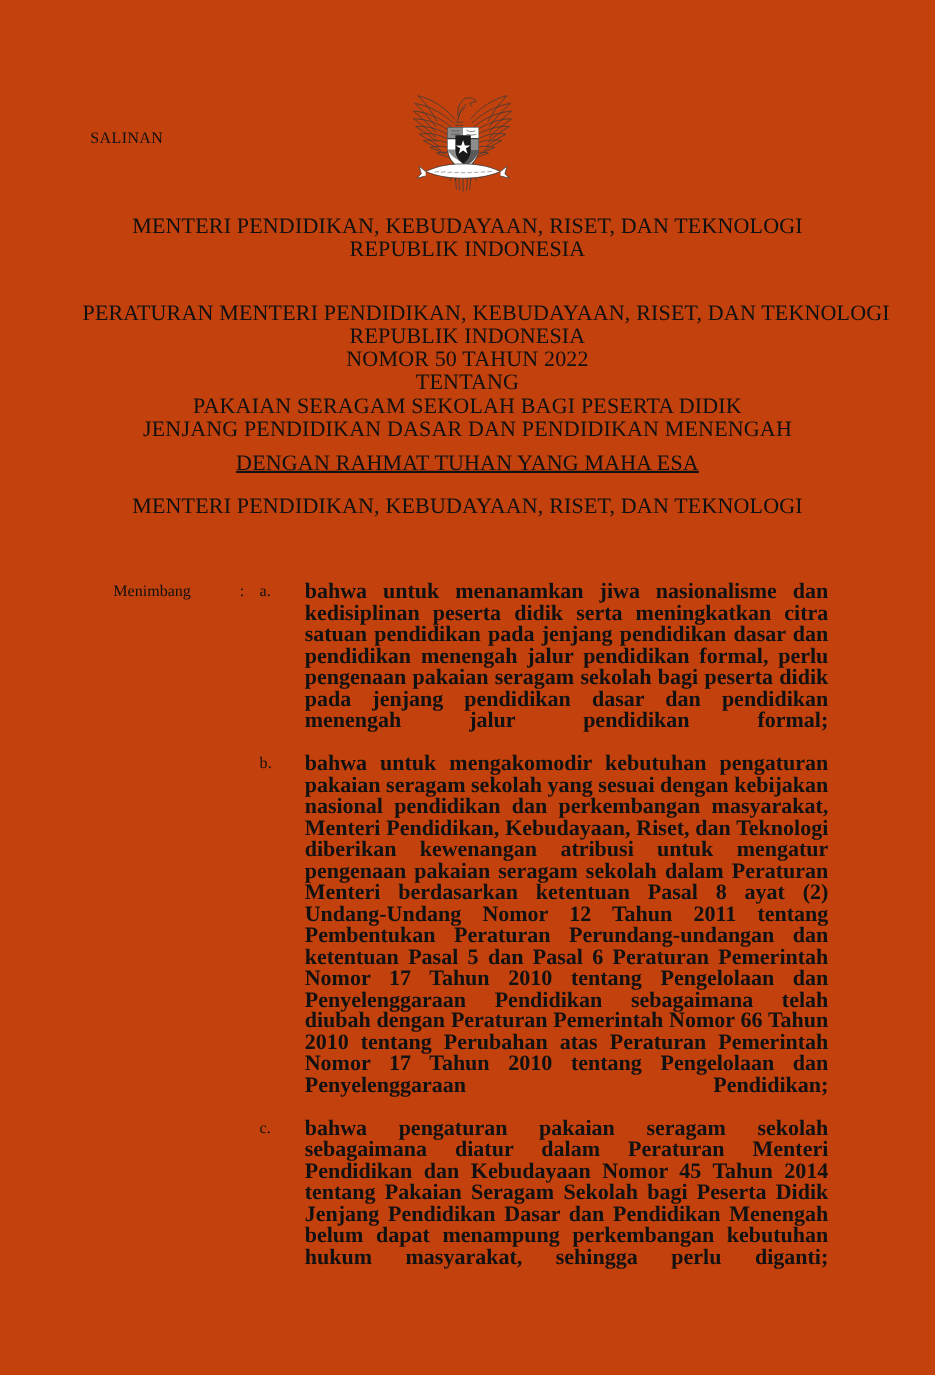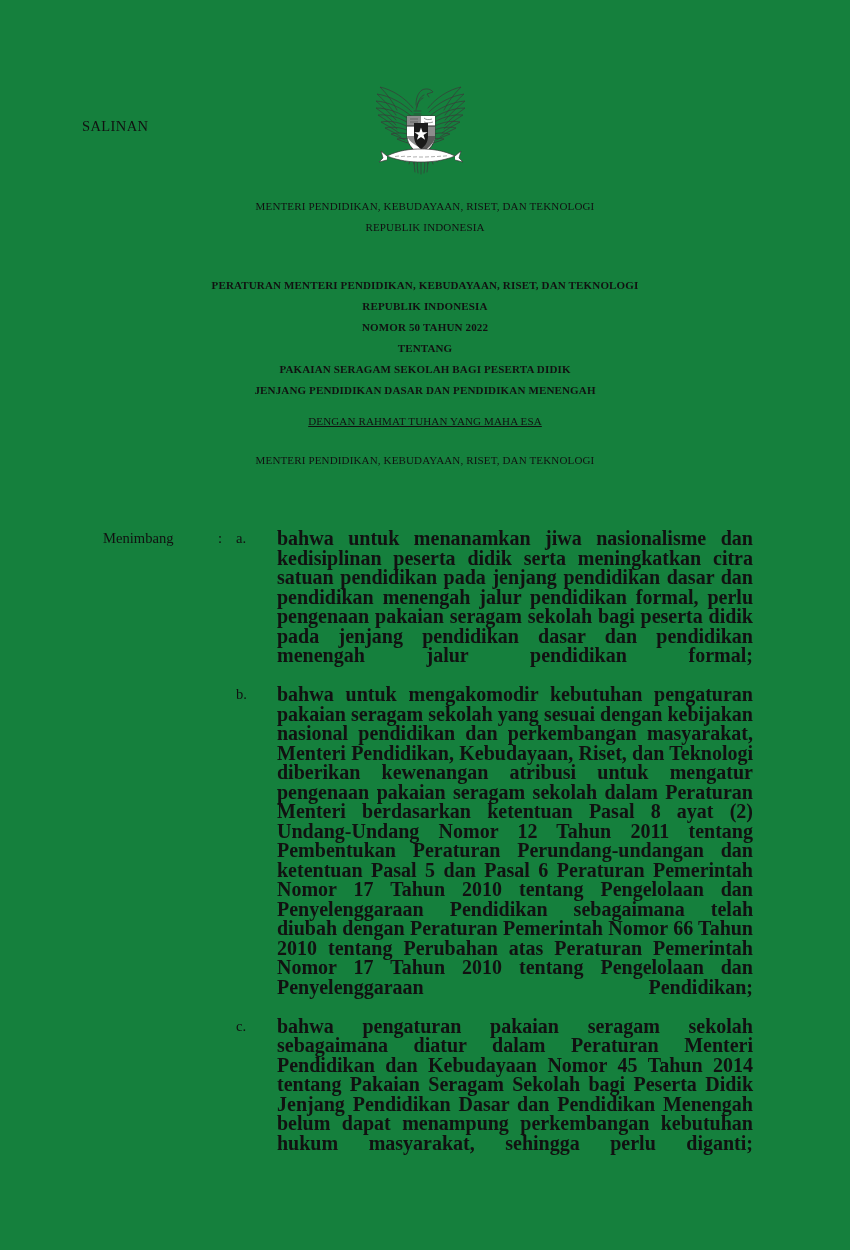--- a/index.html
+++ b/index.html
@@ -14,21 +14,21 @@
     font-family: "Liberation Serif", "DejaVu Serif", serif;
     color: #111111;
     overflow: hidden;
   }
 
   .page {
     position: absolute;
     left: 0; top: 0;
     width: 850px;
     height: 1250px;
-    background: #15803d;
+    background: #c2410c;
   }
 
   
   .salinan {
     position: absolute;
     left: 82px;
     top: 117px;
     font-size: 14.5px;
     letter-spacing: 0.4px;
     line-height: 18px;
@@ -46,28 +46,28 @@
   .emblem svg { display: block; width: 103px; height: 100px; }
 
   
   .center-block {
     position: absolute;
     left: 75px;
     width: 700px;
     text-align: center;
   }
   .center-block .ln {
-    font-size: 11px;
+    font-size: 20px;
     line-height: 21px;
     letter-spacing: 0.15px;
     white-space: nowrap;
   }
 
   #ministry-head { top: 196px; }
-  #reg-title     { top: 275px; font-weight: bold; }
+  #reg-title     { top: 275px; }
   #blessing      { top: 411px; text-decoration: underline; }
   #ministry-sig  { top: 450px; }
 
   
   .considering {
     position: absolute;
     left: 0;
     top: 529px;
     width: 686px;
   }

